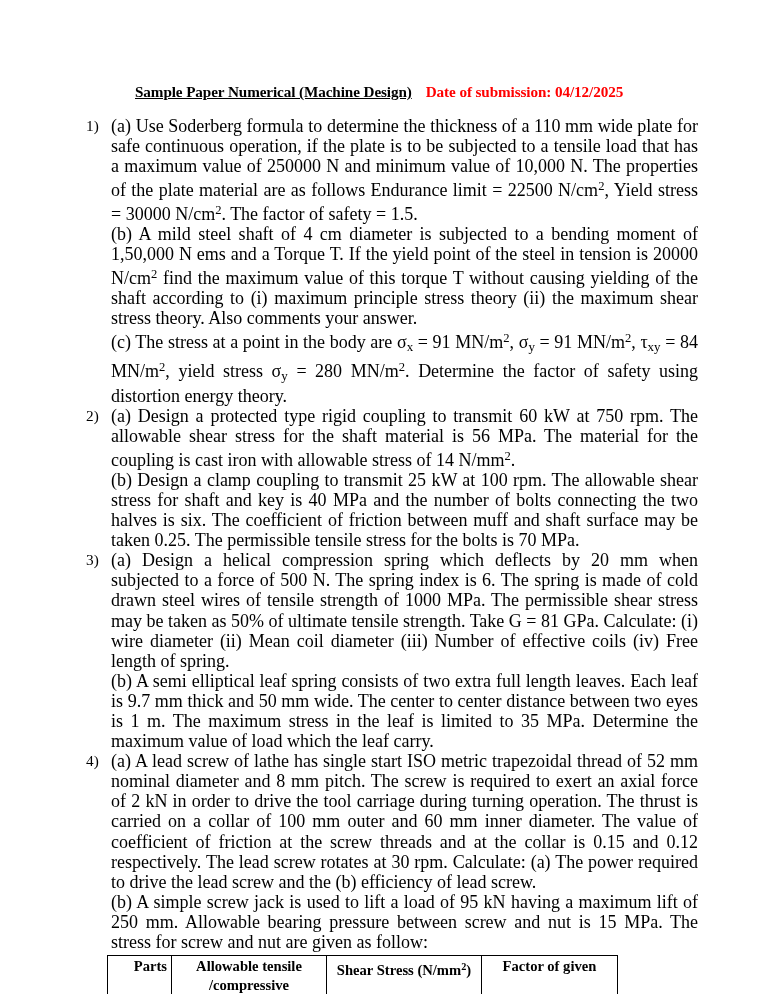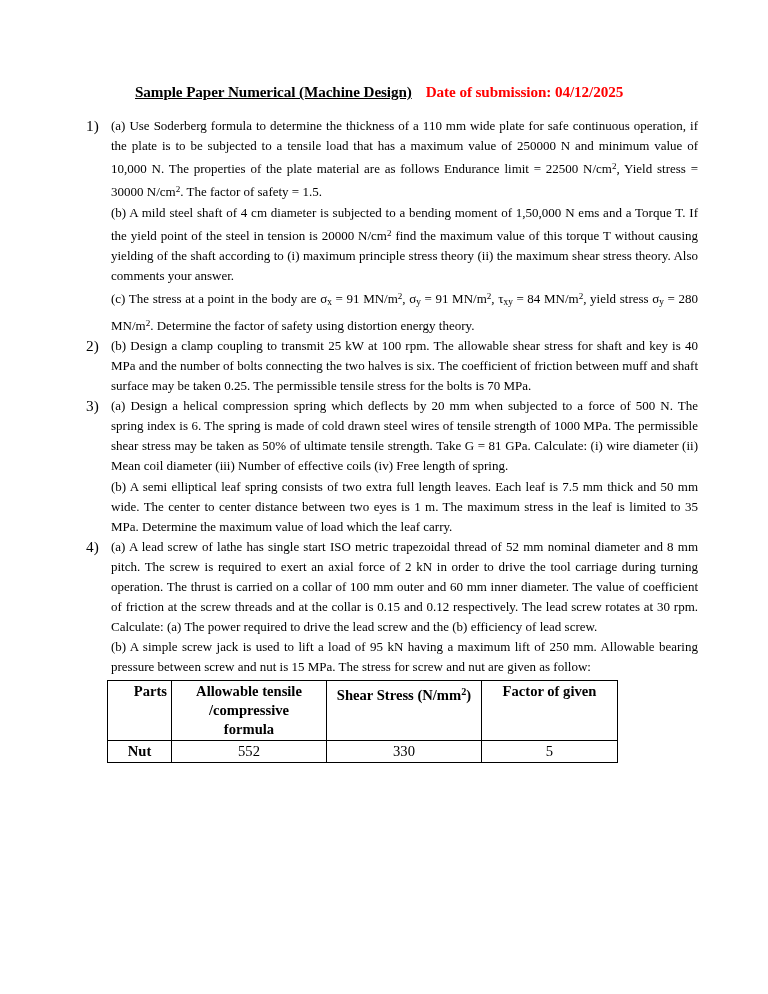--- a/index.html
+++ b/index.html
@@ -53,21 +53,21 @@
     width: 26px;
     flex: 0 0 26px;
     font-size: 15.3px;
     line-height: 20.1px;
     text-align: left;
     padding-left: 1px;
     box-sizing: border-box;
   }
   .qbody {
     flex: 1 1 auto;
-    font-size: 13px;
+    font-size: 18px;
     line-height: 20.1px;
     text-align: justify;
     text-justify: inter-word;
   }
   .qbody p {
     margin: 0;
   }
 
   sub { font-size: 0.72em; vertical-align: -0.22em; }
   sup { font-size: 0.70em; vertical-align: 0.46em; }
@@ -123,29 +123,30 @@
     <div class="qbody">
       <p><span>(a) Use Soderberg formula to determine the thickness of a 110 mm wide plate for safe continuous operation, if the plate is to be subjected to a tensile load that has a maximum value of 250000 N and minimum value of 10,000 N. The properties of the plate material are as follows Endurance limit = 22500 N/cm</span><sup>2</sup><span>, Yield stress = 30000 N/cm</span><sup>2</sup><span>. The factor of safety = 1.5.</span></p>
       <p><span>(b) A mild steel shaft of 4 cm diameter is subjected to a bending moment of 1,50,000 N ems and a Torque T. If the yield point of the steel in tension is 20000 N/cm</span><sup>2</sup><span> find the maximum value of this torque T without causing yielding of the shaft according to (i) maximum principle stress theory (ii) the maximum shear stress theory. Also comments your answer.</span></p>
       <p><span>(c) The stress at a point in the body are </span><span>σ</span><sub>x</sub><span> = 91 MN/m</span><sup>2</sup><span>, </span><span>σ</span><sub>y</sub><span> = 91 MN/m</span><sup>2</sup><span>, </span><span>τ</span><sub>xy</sub><span> = 84 MN/m</span><sup>2</sup><span>, yield stress </span><span>σ</span><sub>y</sub><span> = 280 MN/m</span><sup>2</sup><span>. Determine the factor of safety using distortion energy theory.</span></p>
     </div>
   </div>
 
   <div class="qblock">
     <div class="qnum">2)</div>
     <div class="qbody">
+      <p><span>(a) Design a protected type rigid coupling to transmit 60 kW at 750 rpm. The allowable shear stress for the shaft material is 56 MPa. The material for the coupling is cast iron with allowable stress of 14 N/mm</span><sup>2</sup><span>.</span></p>
       <p><span>(b) Design a clamp coupling to transmit 25 kW at 100 rpm. The allowable shear stress for shaft and key is 40 MPa and the number of bolts connecting the two halves is six. The coefficient of friction between muff and shaft surface may be taken 0.25. The permissible tensile stress for the bolts is 70 MPa.</span></p>
     </div>
   </div>
 
   <div class="qblock">
     <div class="qnum">3)</div>
     <div class="qbody">
       <p><span>(a) Design a helical compression spring which deflects by 20 mm when subjected to a force of 500 N. The spring index is 6.  The spring is made of cold drawn steel wires of tensile strength of 1000 MPa. The permissible shear stress may be taken as 50% of ultimate tensile strength. Take G = 81 GPa. Calculate:    (i) wire diameter (ii) Mean coil diameter (iii) Number of effective coils (iv) Free length of spring.</span></p>
-      <p><span>(b)  A semi elliptical leaf spring consists of two extra full length leaves. Each leaf is 7.5 mm thick and 50 mm wide. The center to center distance between two eyes is 1 m. The maximum stress in the leaf is limited to 35 MPa. Determine the maximum value of load which the leaf carry.</span></p>
+      <p><span>(b)  A semi elliptical leaf spring consists of two extra full length leaves. Each leaf is 9.7 mm thick and 50 mm wide. The center to center distance between two eyes is 1 m. The maximum stress in the leaf is limited to 35 MPa. Determine the maximum value of load which the leaf carry.</span></p>
     </div>
   </div>
 
   <div class="qblock">
     <div class="qnum">4)</div>
     <div class="qbody">
       <p><span>(a) A lead screw of lathe has single start ISO metric trapezoidal thread of 52 mm nominal diameter and 8 mm pitch. The screw is required to exert an axial force of 2 kN in order to drive the tool carriage during turning operation. The thrust is carried on a collar of 100 mm outer and 60 mm inner diameter. The value of coefficient of friction at the screw threads and at the collar is 0.15 and 0.12 respectively. The lead screw rotates at 30 rpm. Calculate: (a) The power required to drive the lead screw and the (b) efficiency of lead screw.</span></p>
       <p><span>(b) A simple screw jack is used to lift a load of 95 kN having a maximum lift of 250 mm. Allowable bearing pressure between screw and nut is 15 MPa. The stress for screw and nut are given as follow:</span></p>
     </div>
   </div>

